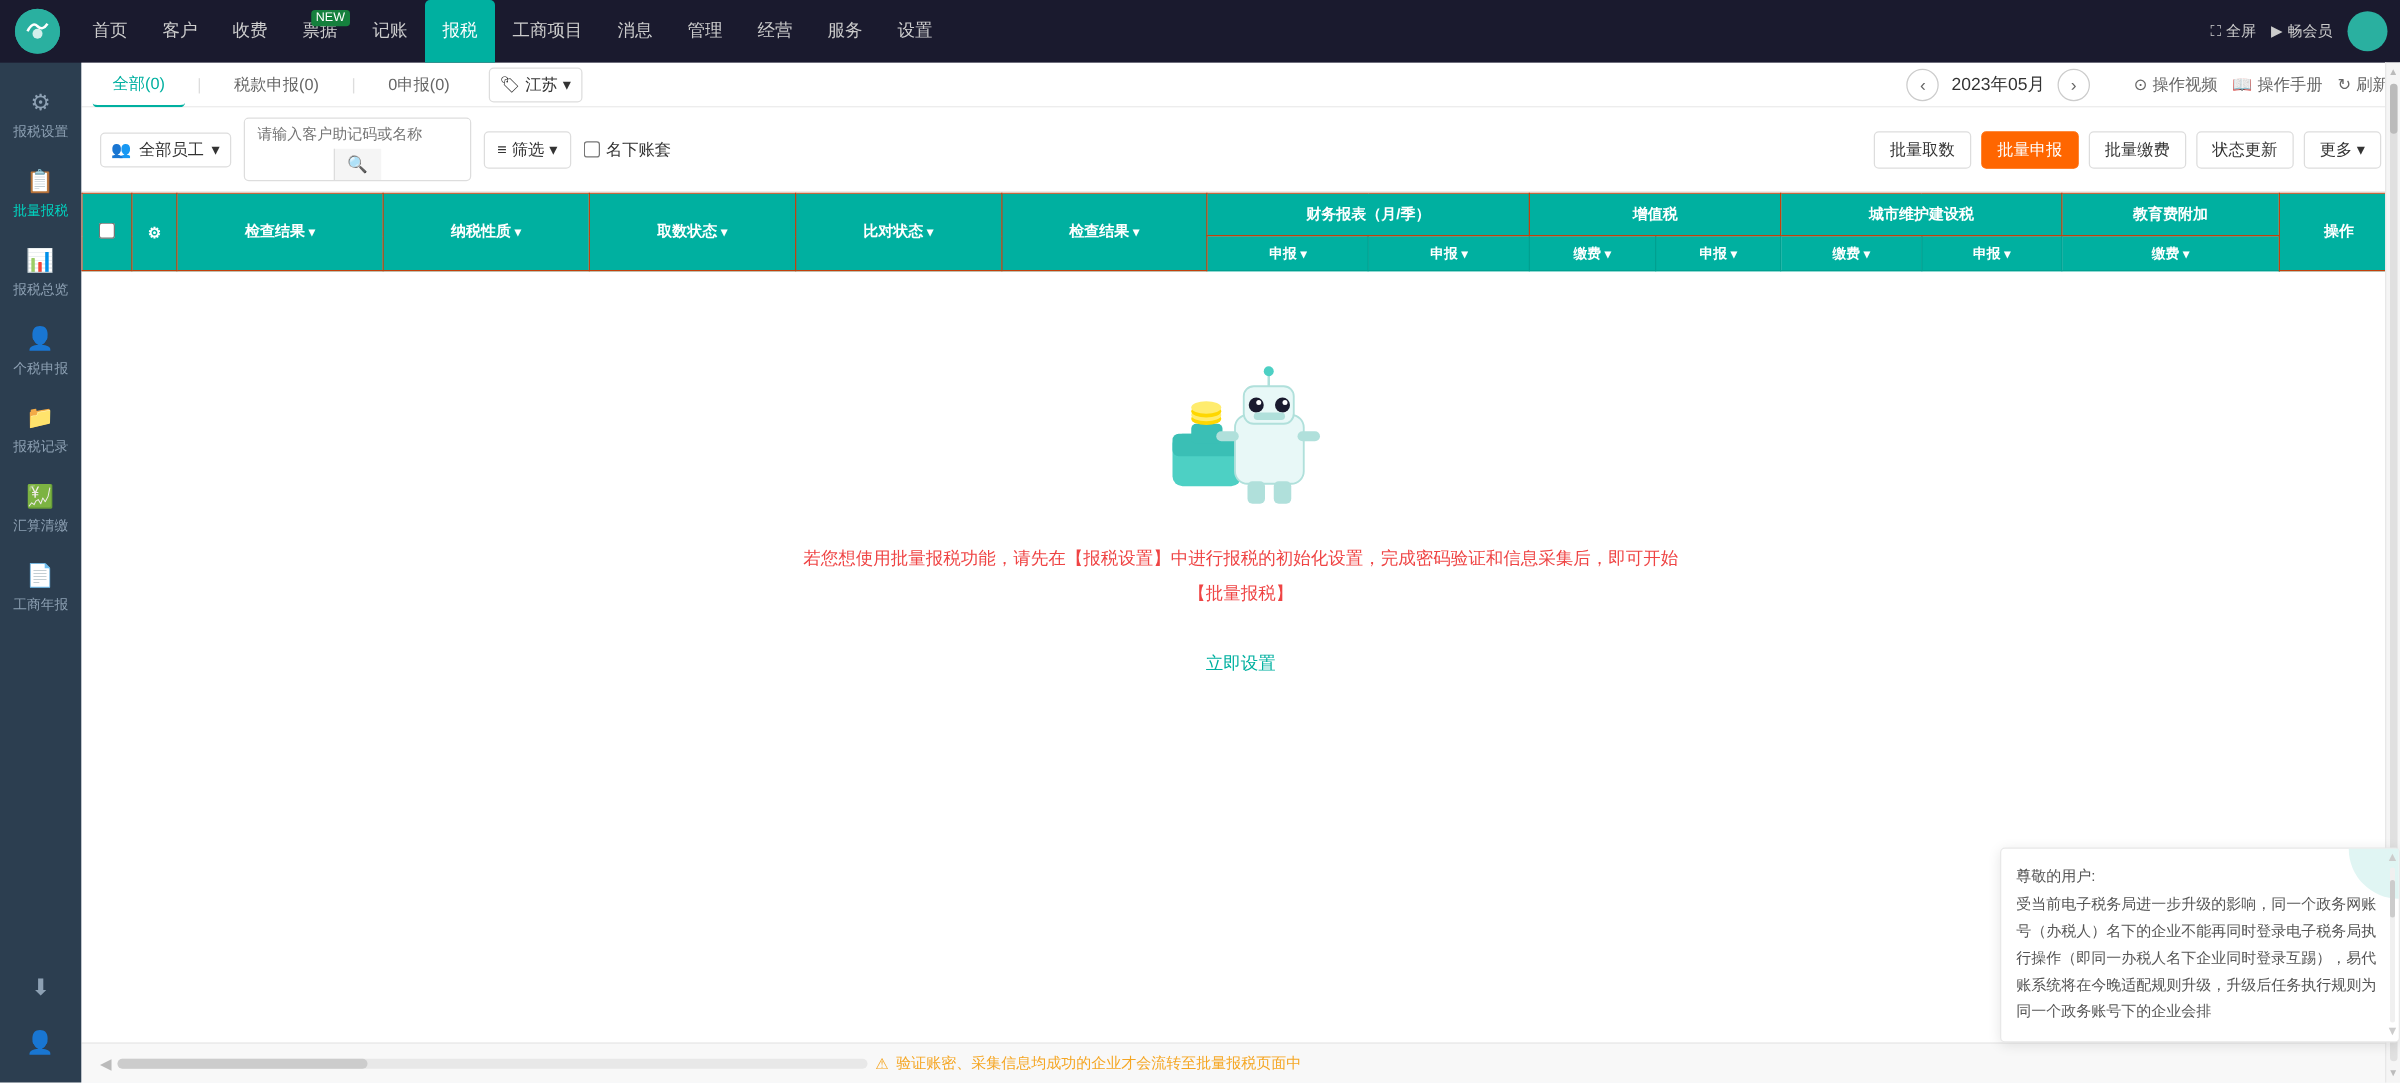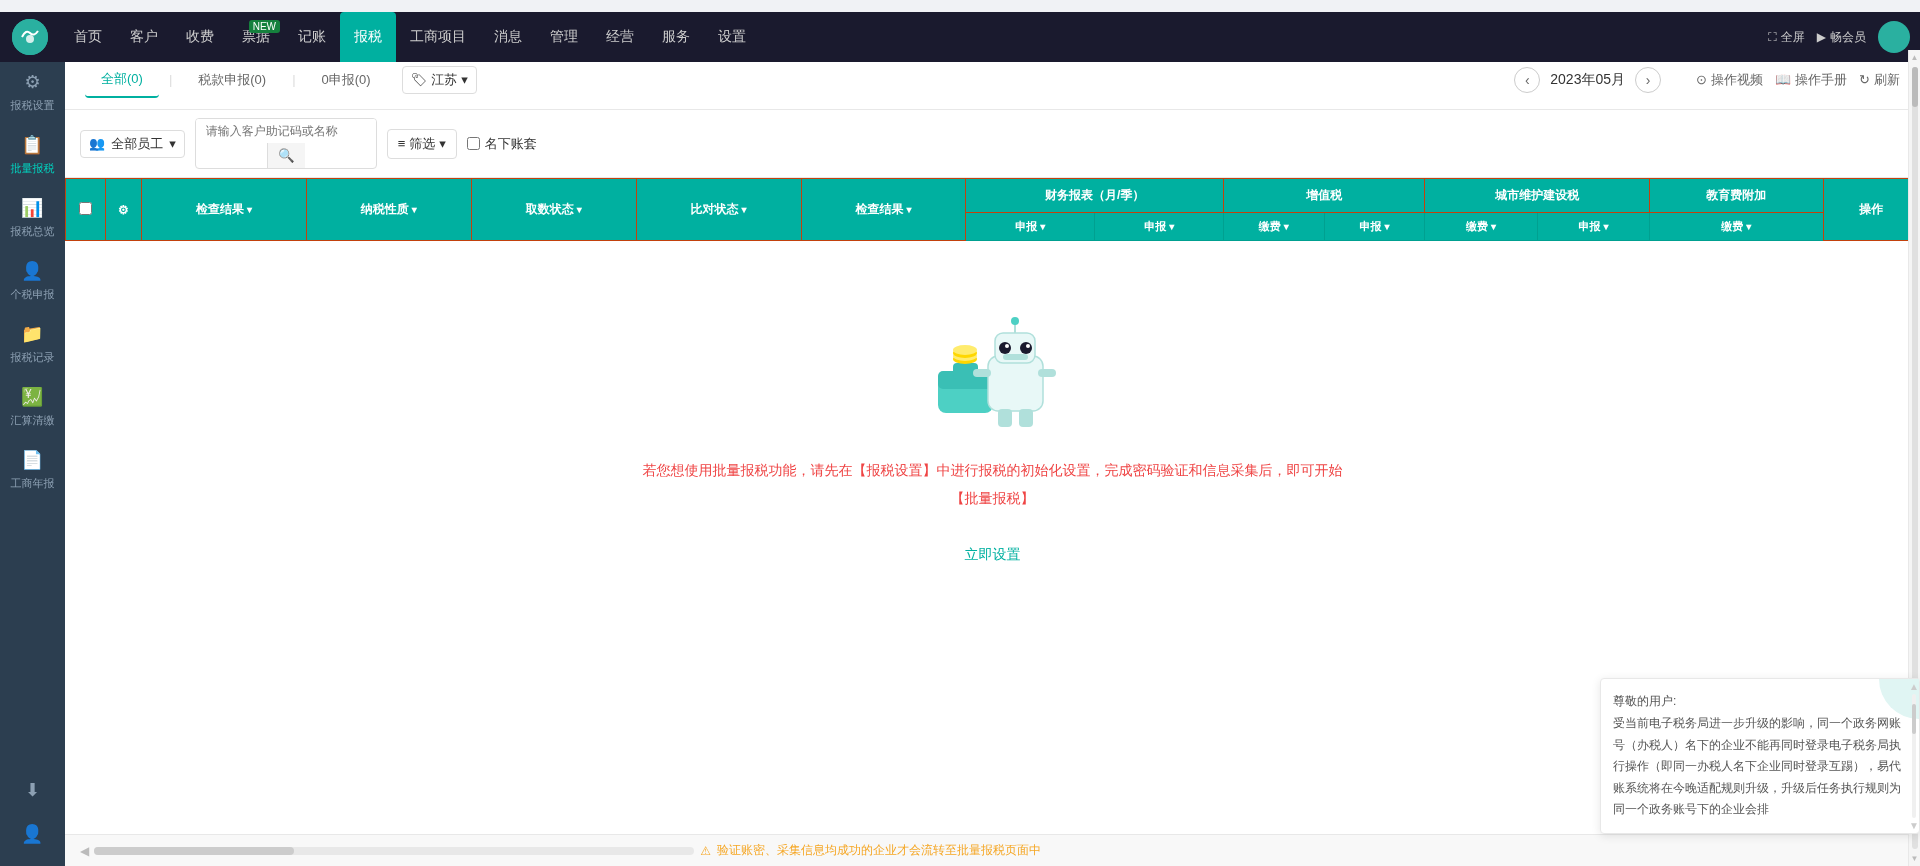--- a/index.html
+++ b/index.html
@@ -6,21 +6,21 @@
     body { font-family: 'Microsoft YaHei', Arial, sans-serif; font-size: 13px; background: #f0f2f5; overflow: hidden; }
 
     
     .top-nav {
       height: 50px;
       background: #1a1a2e;
       display: flex;
       align-items: center;
       padding: 0 10px;
       position: fixed;
-      top: 12px; left: 0; right: 0;
+      top: 0; left: 0; right: 0;
       z-index: 100;
     }
     .top-nav .logo {
       width: 40px;
       height: 40px;
       display: flex;
       align-items: center;
       justify-content: center;
       margin-right: 10px;
     }
@@ -150,25 +150,25 @@
       bottom: 0;
       background: #f0f2f5;
       overflow: hidden;
       display: flex;
       flex-direction: column;
     }
 
     
     .tab-bar {
       background: #fff;
-      padding: 0 20px;
+      padding: 0 9px;
       display: flex;
       align-items: center;
       border-bottom: 1px solid #e8e8e8;
-      height: 60px;
+      height: 36px;
       gap: 5px;
     }
     .tab-item {
       padding: 8px 16px;
       border-radius: 4px;
       cursor: pointer;
       color: #666;
       font-size: 13px;
       white-space: nowrap;
     }
@@ -689,20 +689,30 @@
     </div>
     <div class="filter-btn">
       <span>≡</span>
       <span>筛选</span>
       <span>▾</span>
     </div>
     <label class="checkbox-label">
       <input type="checkbox" style="">
       <span>名下账套</span>
     </label>
+    <div class="toolbar-right">
+      <button class="action-btn">批量取数</button>
+      <button class="action-btn primary">批量申报</button>
+      <button class="action-btn">批量缴费</button>
+      <button class="action-btn">状态更新</button>
+      <button class="action-btn">
+        <span>更多</span>
+        <span>▾</span>
+      </button>
+    </div>
   </div>
 
   <div class="table-container">
     <table class="data-table">
       <thead>
         <tr>
           <th rowspan="2" style="width:40px;">
             <input type="checkbox" style="">
           </th>
           <th rowspan="2" style="width:36px;">

